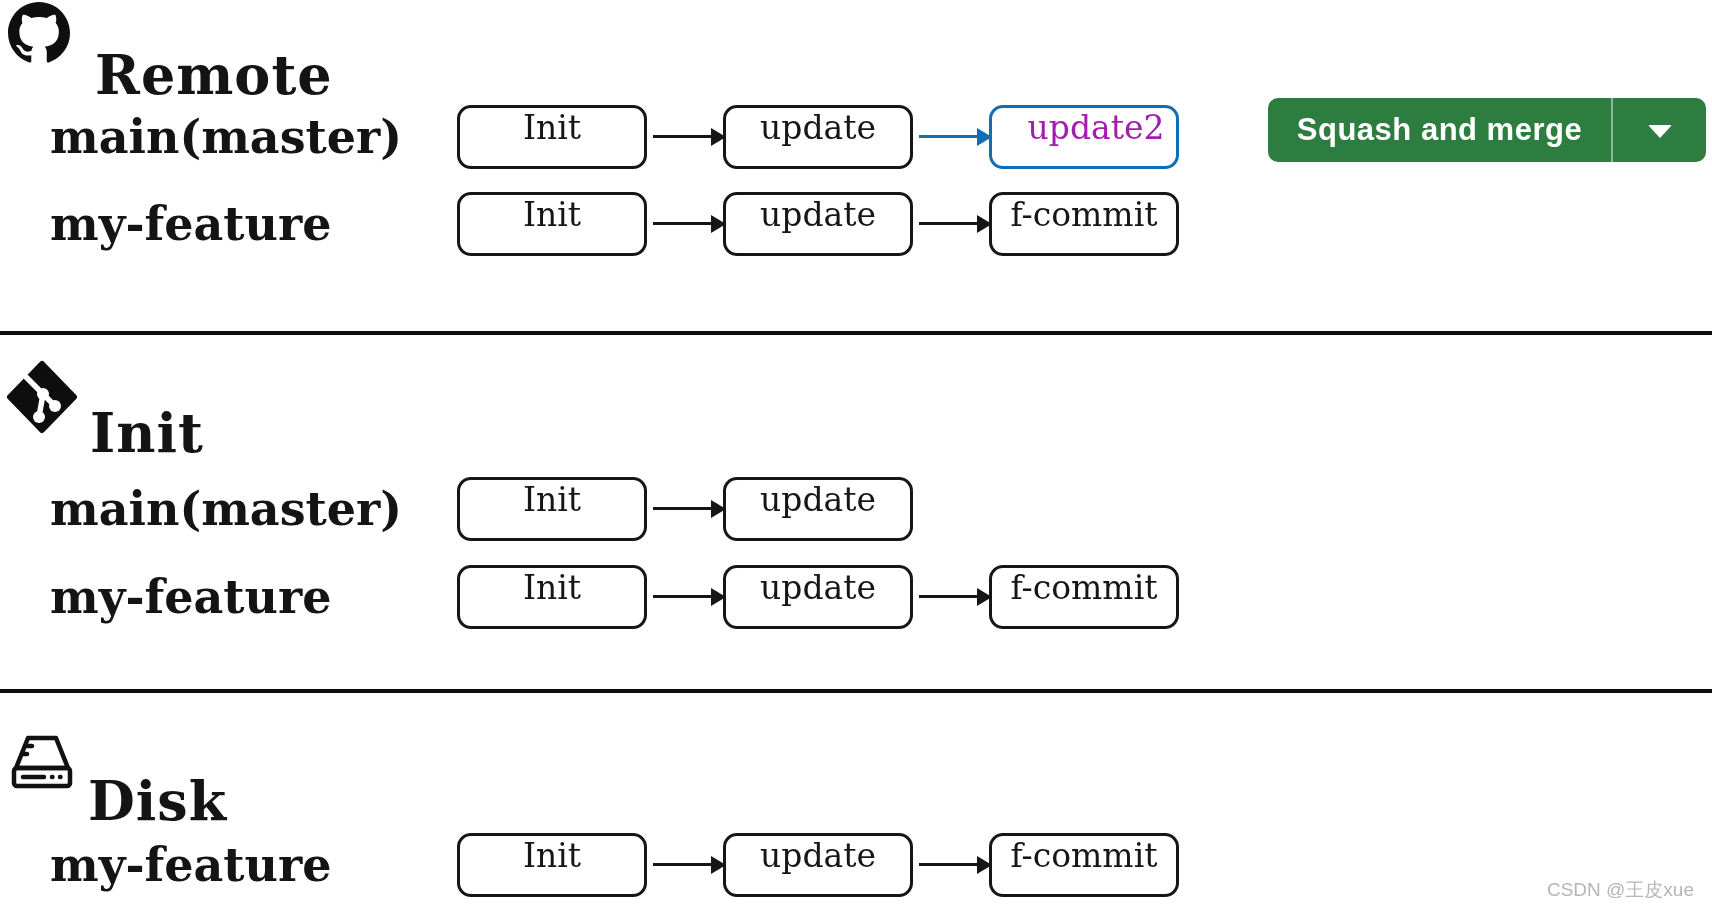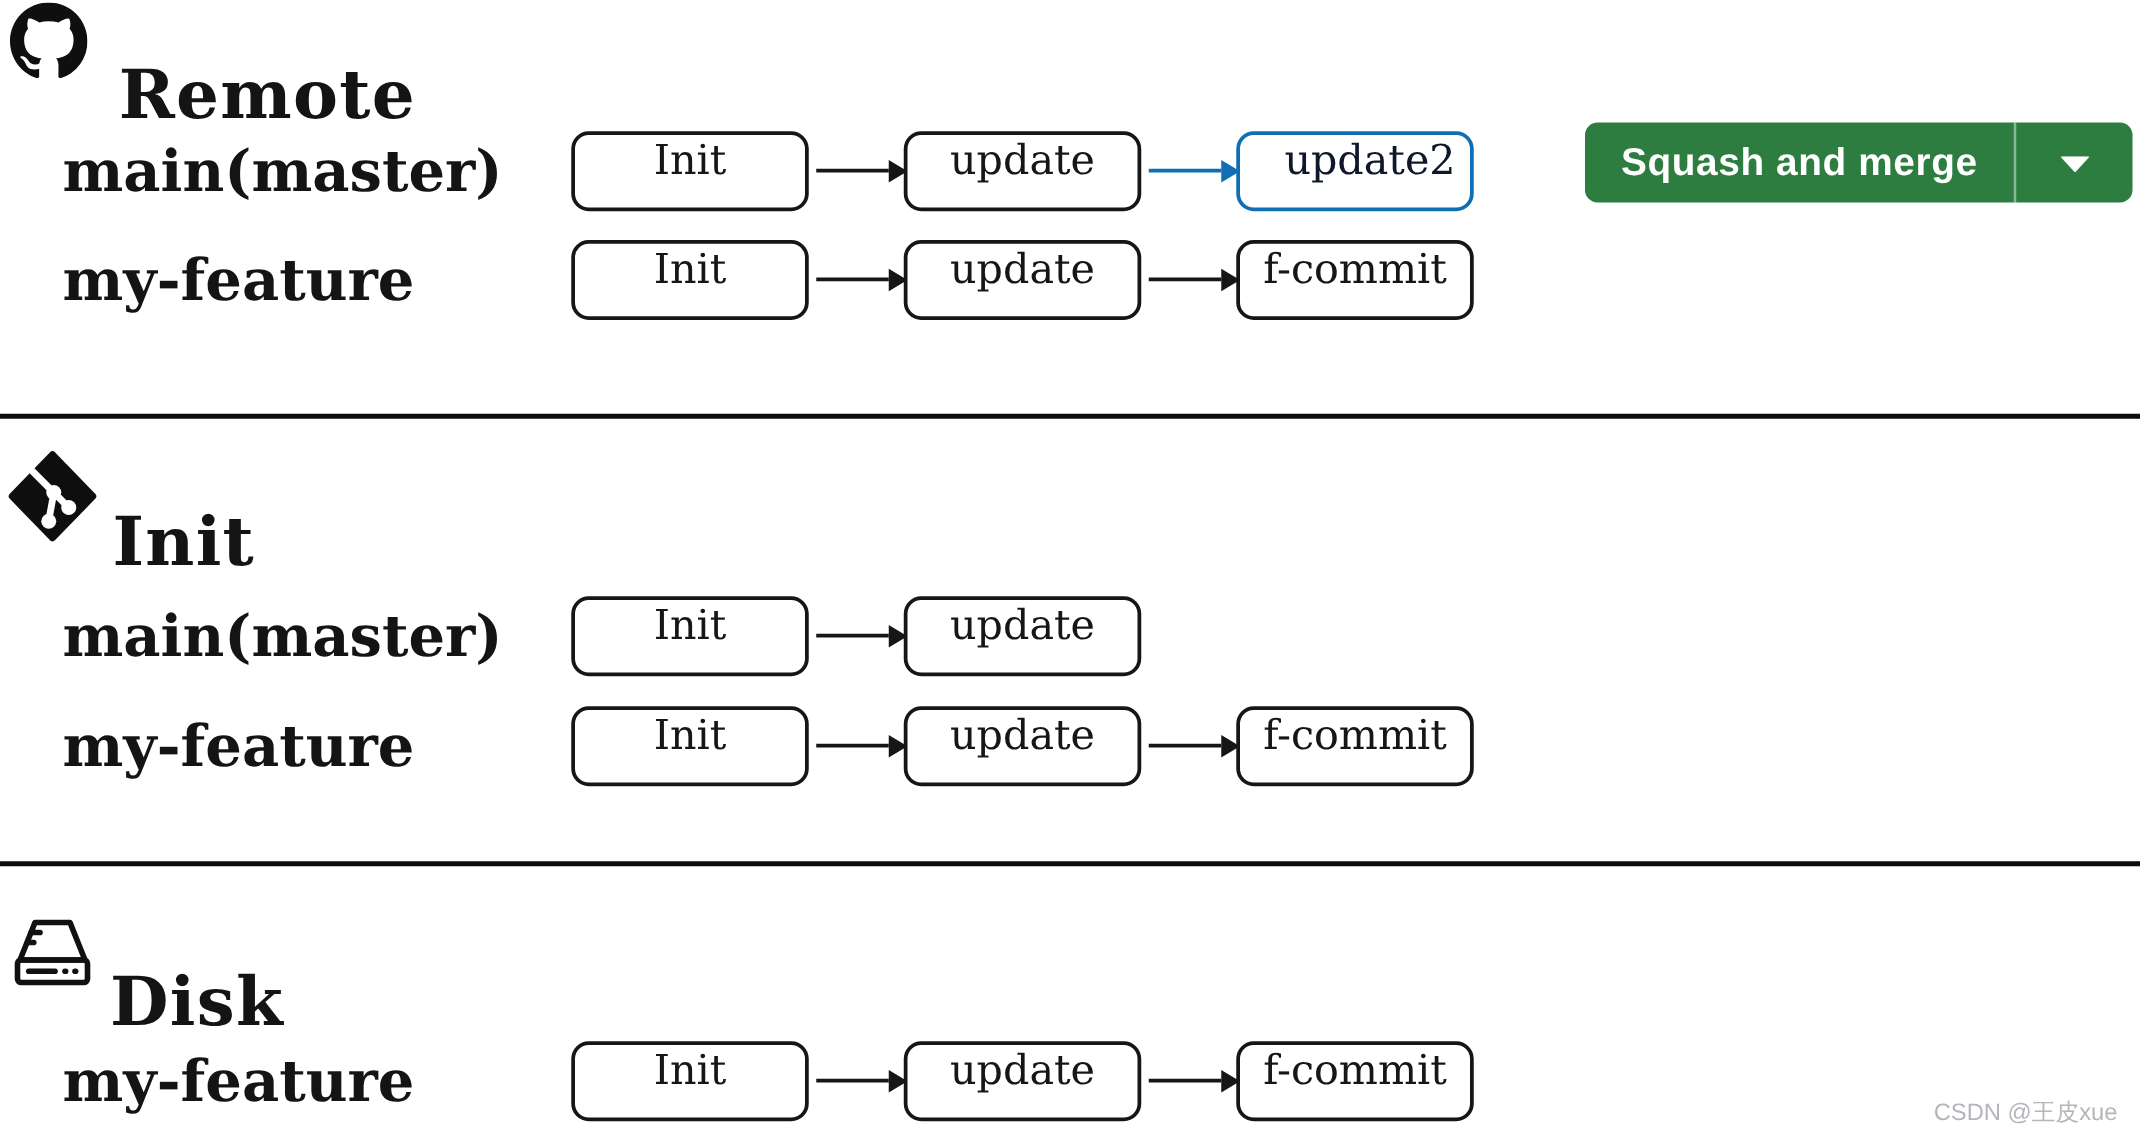--- a/index.html
+++ b/index.html
@@ -22,21 +22,21 @@
   .row-label{
     position:absolute;left:50px;top:0;height:64px;line-height:64px;
     font-size:46px;font-weight:bold;white-space:nowrap;
   }
   .node{
     position:absolute;top:0;width:190px;height:64px;box-sizing:border-box;
     border:3px solid #161616;border-radius:14px;background:#fff;
     display:flex;align-items:flex-start;justify-content:center;
     font-size:33px;color:#161616;white-space:nowrap;
   }
-  .node.accent{border-color:#0f6eb4;color:#0f172a;padding-left:24px;}
+  .node.accent{border-color:#0f6eb4;color:#a21caf;padding-left:24px;}
   .c1{left:457px}.c2{left:723px}.c3{left:989px}
   .arrow{position:absolute;top:30px;height:3px;width:58px;background:#161616;}
   .arrow::after{
     content:'';position:absolute;left:100%;top:-7.5px;width:0;height:0;
     border-top:9px solid transparent;border-bottom:9px solid transparent;
     border-left:15px solid #161616;
   }
   .arrow.accent{background:#0f6eb4;}
   .arrow.accent::after{border-left-color:#0f6eb4;}
   .a1{left:653px}.a2{left:919px}

